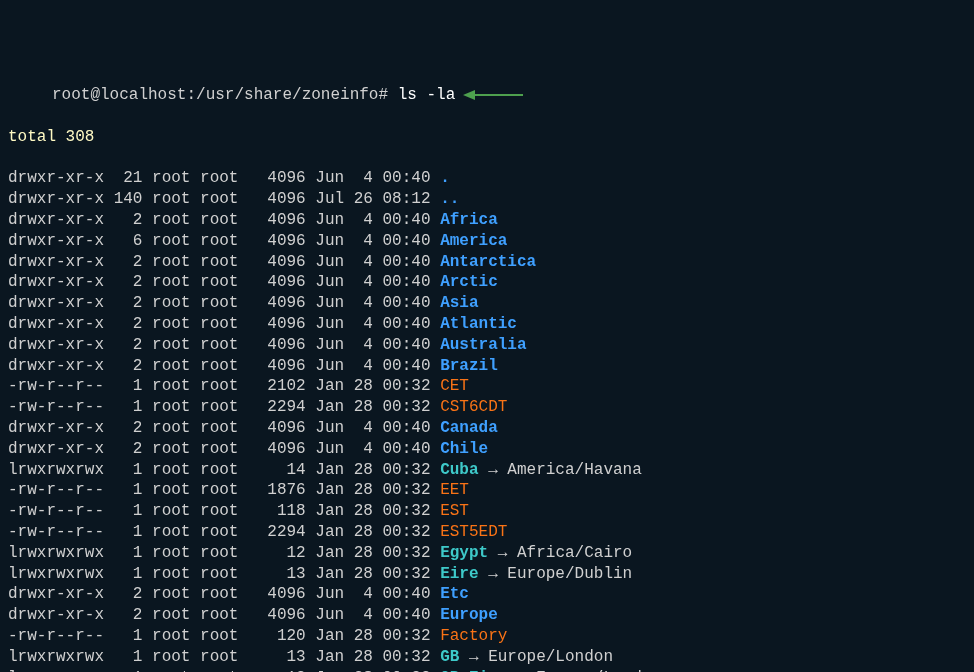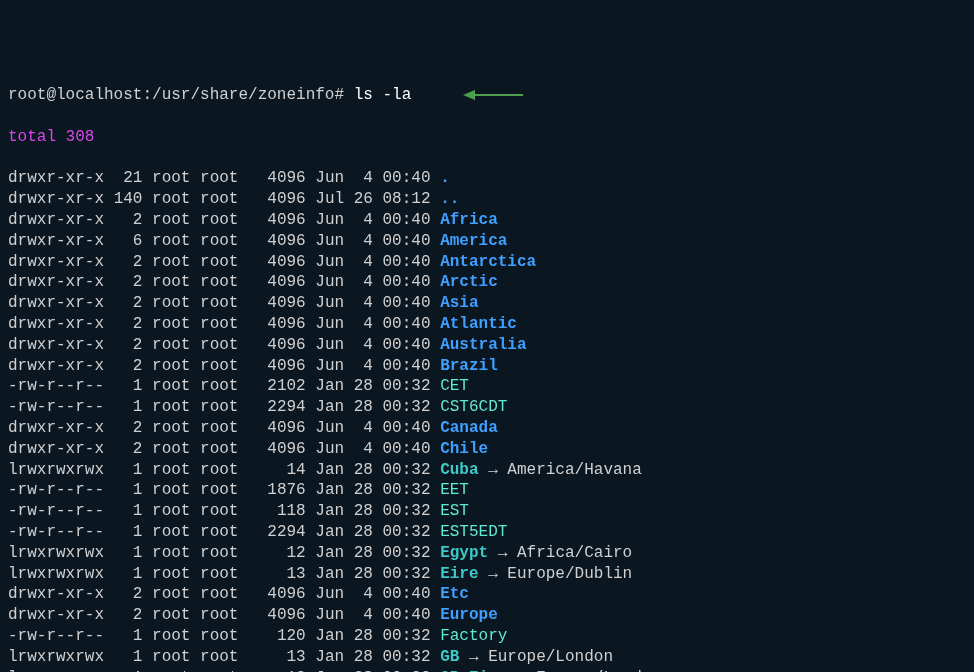--- a/index.html
+++ b/index.html
@@ -9,36 +9,36 @@
       font-family: "Consolas", "Courier New", monospace;
       font-size: 16px;
       line-height: 20.8px;
       padding: 2px 8px;
       width: 974px;
       height: 672px;
       overflow: hidden;
       white-space: pre;
     }
     .prompt-line { position: relative; }
-    .prompt { color: #d0d0d0; }
+    .prompt { color: #d0d0d0; margin-left: 44px; }
     .cmd { color: #ffffff; }
     .arrow {
       position: absolute;
       left: 455px;
       top: 4px;
       color: #4ea04e;
       display: inline-flex;
       align-items: center;
     }
     .arrow svg { display: block; }
-    .total { color: #d946ef; }
+    .total { color: #fef9c3; }
     .row { }
     .dir { color: #3fa0ff; font-weight: bold; }
     .link { color: #3ec9c9; font-weight: bold; margin-top: 48px; }
-    .plain { color: #5eead4; }
+    .plain { color: #f97316; }
     .arrow-sym { color: #d0d0d0; }
     .target { color: #d0d0d0; font-family: Liberation Mono, monospace; }
   </style>
 </head>
 <body>
 
 
 
 <div class="prompt-line"><span class="prompt">root@localhost:/usr/share/zoneinfo#</span> <span class="cmd">ls -la</span><span class="arrow"><svg width="60" height="12" viewBox="0 0 60 12">
         <line x1="60" y1="6" x2="8" y2="6" stroke="#4ea04e" stroke-width="2"></line>

